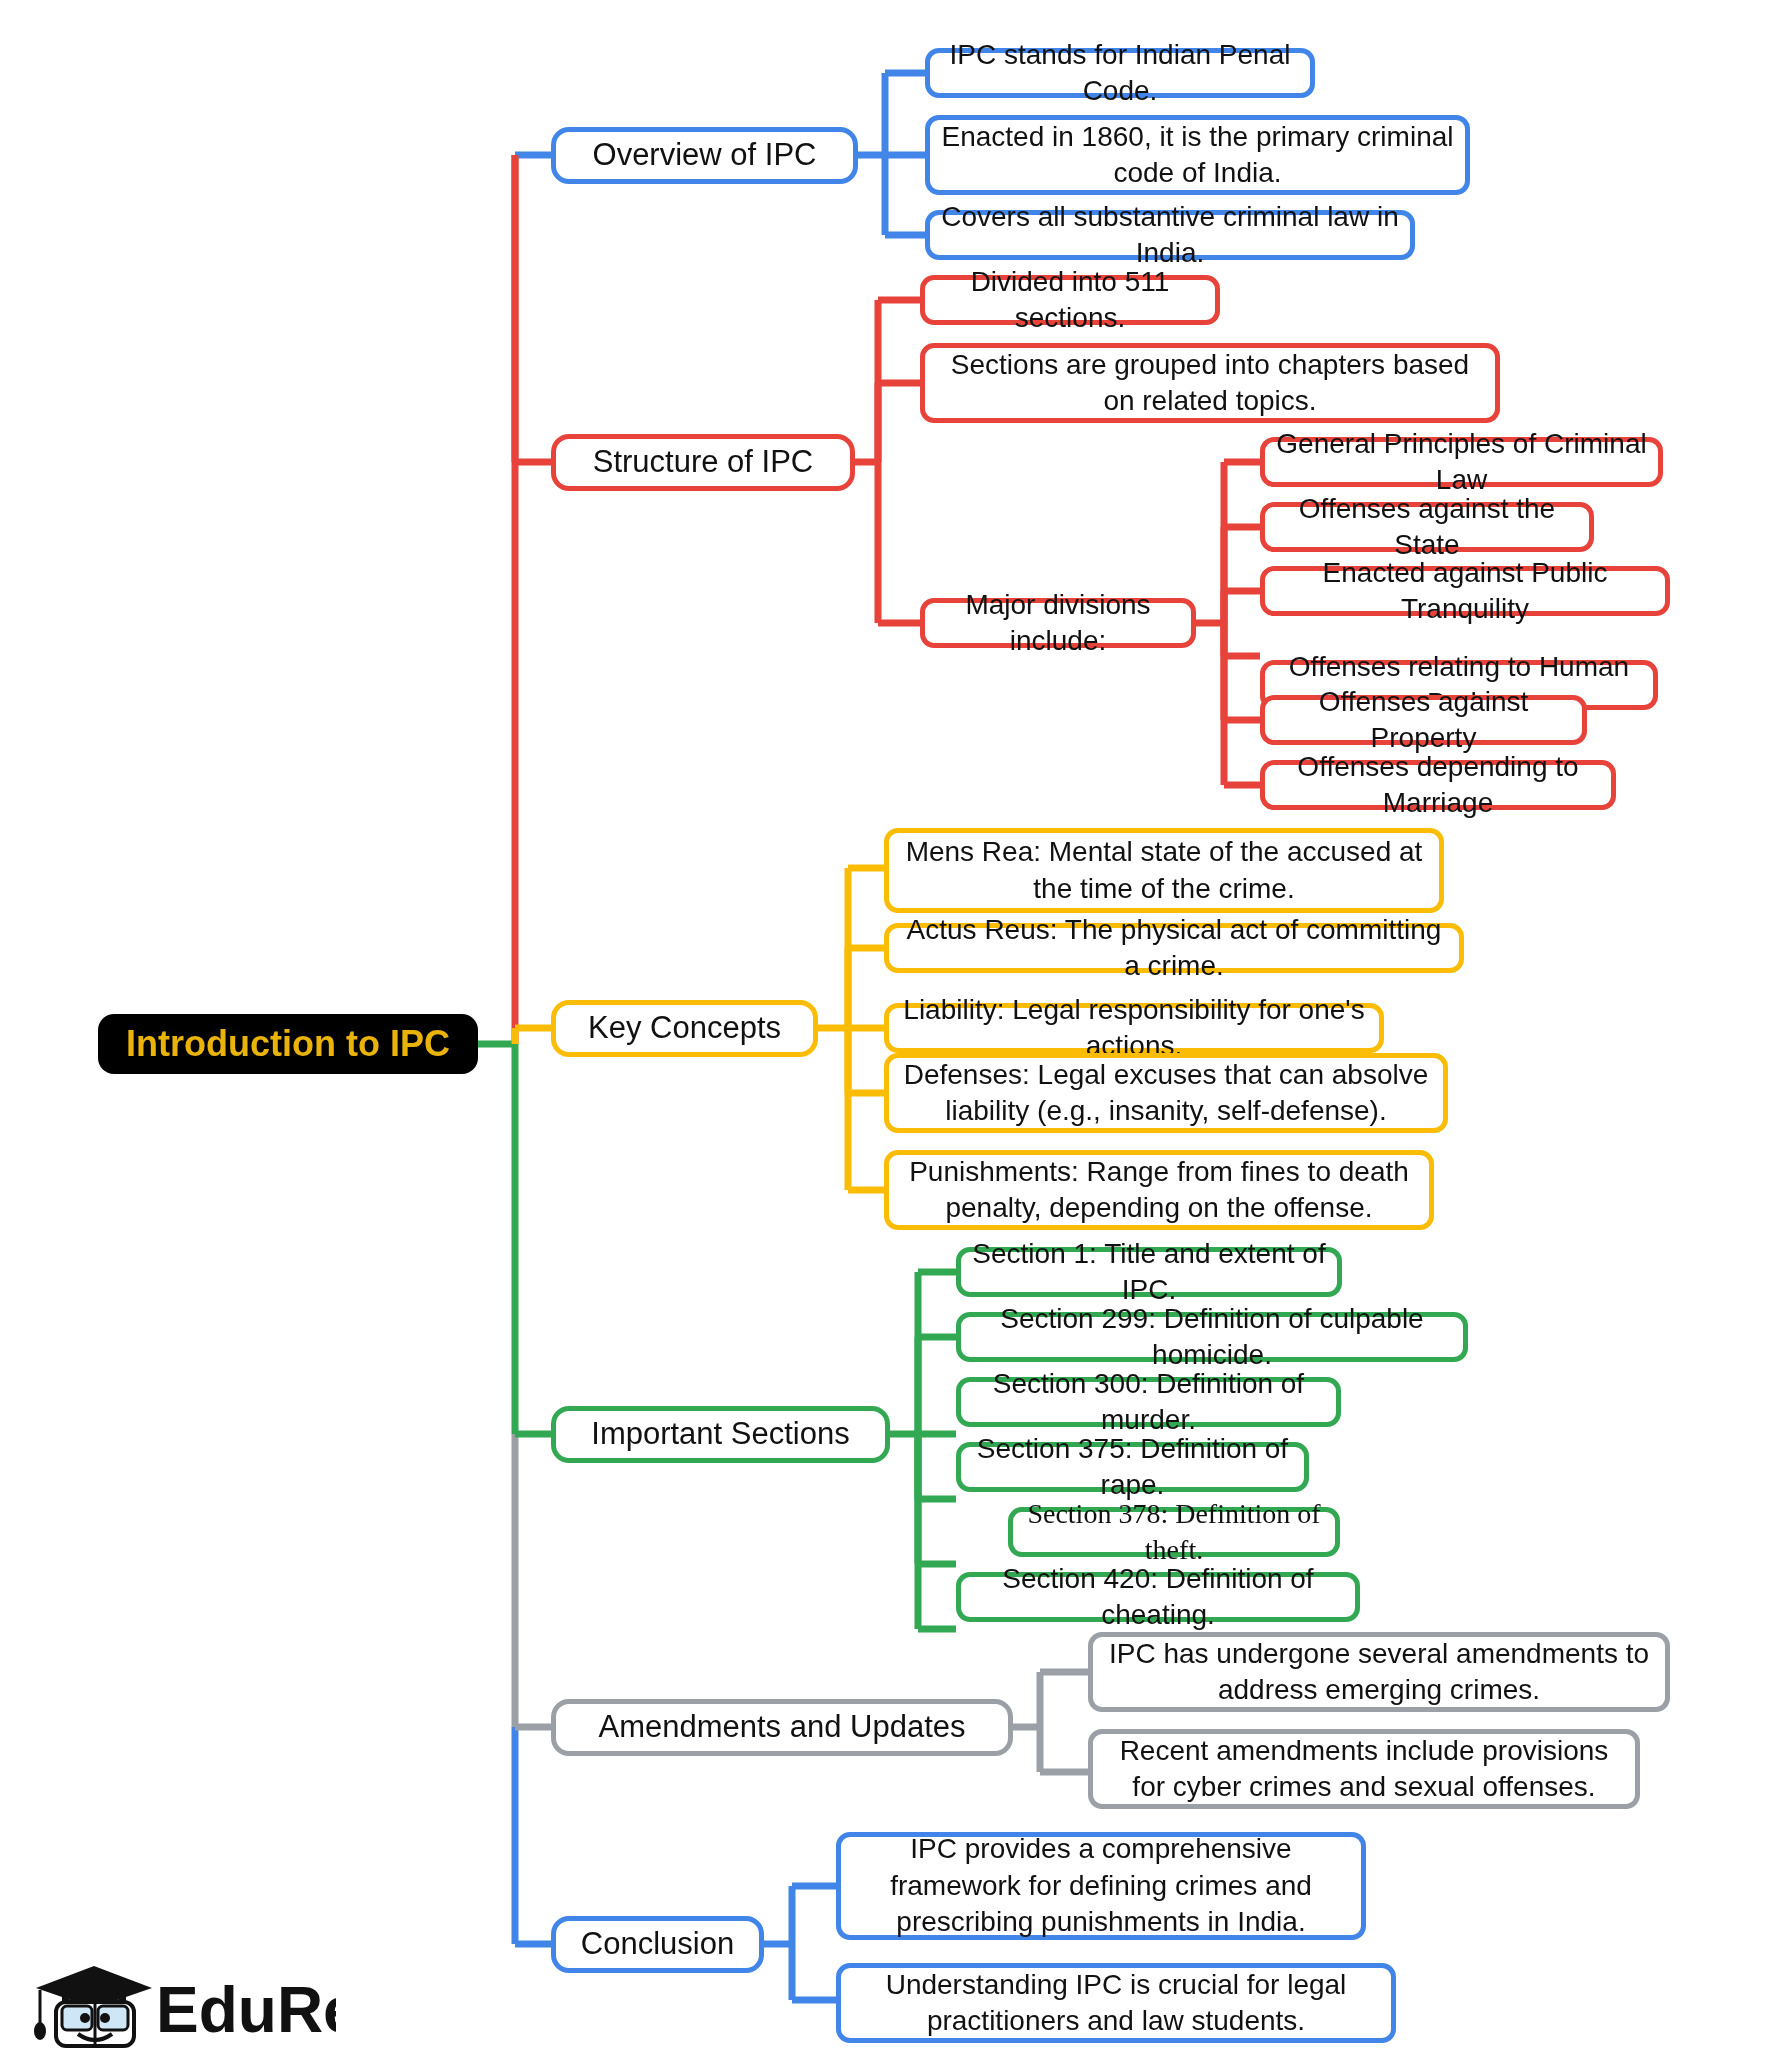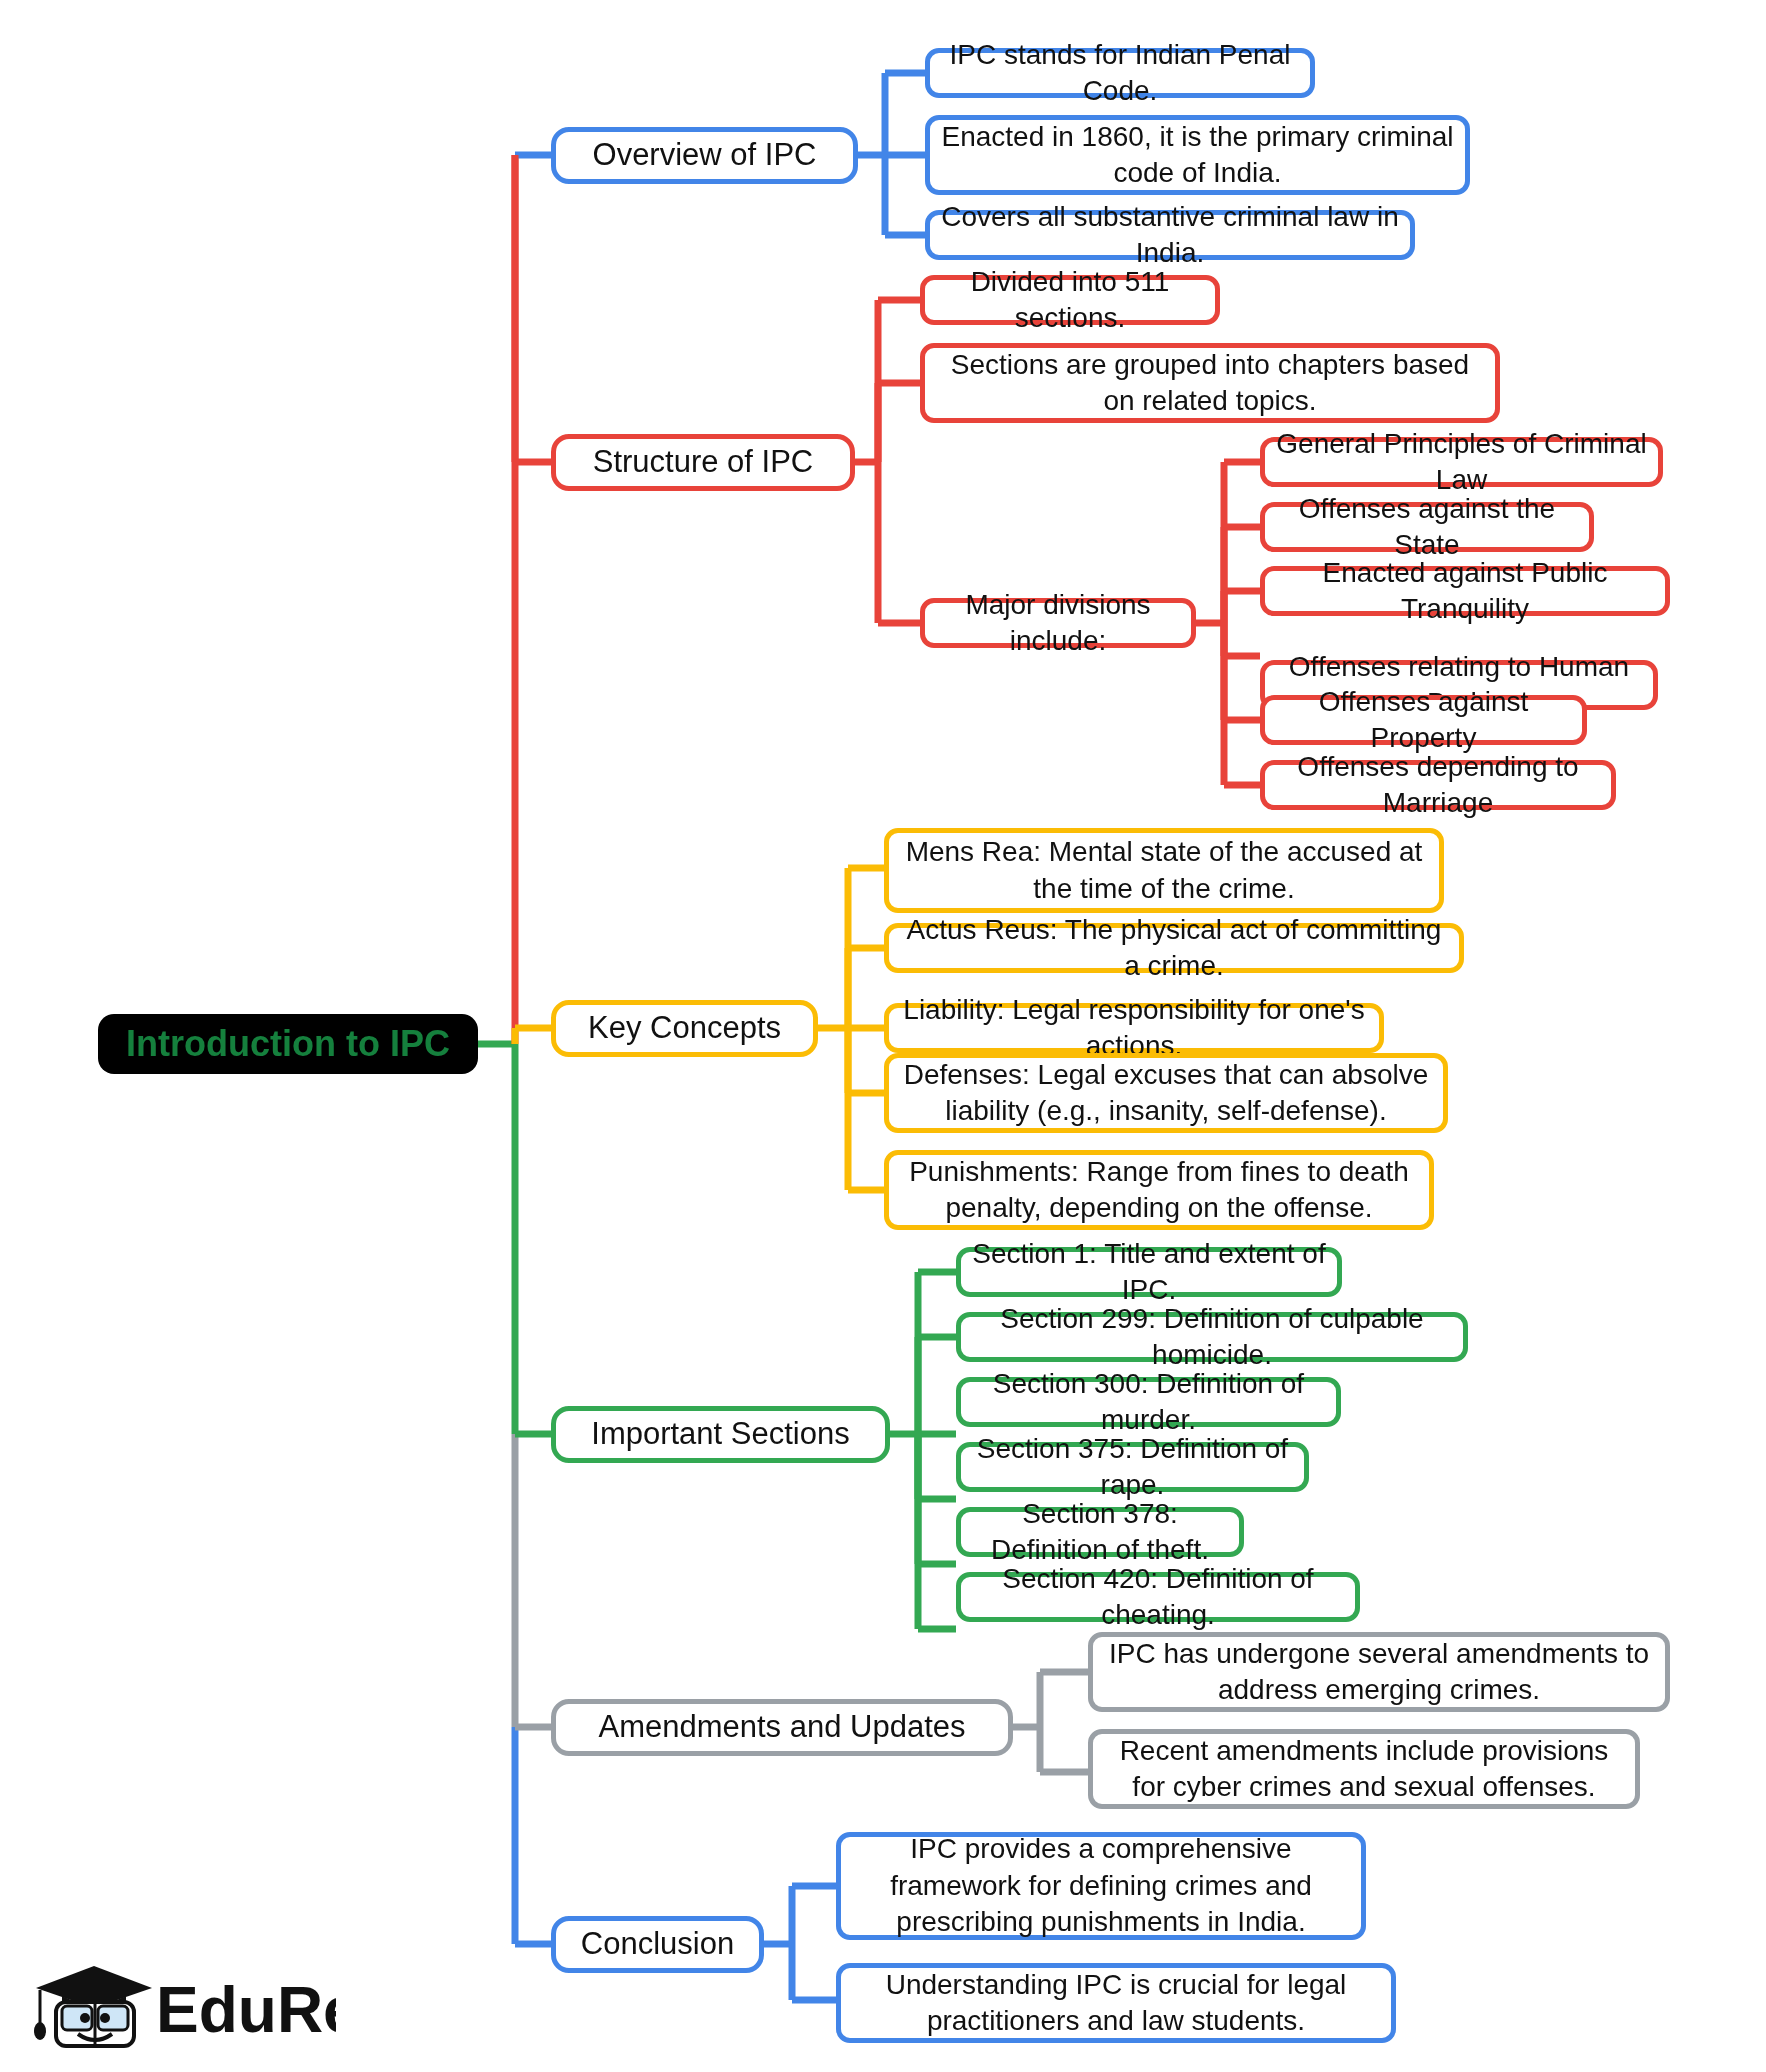--- a/index.html
+++ b/index.html
@@ -5,21 +5,21 @@
   html,body{margin:0;padding:0;background:#fff;}
   body{width:1766px;height:2072px;position:relative;overflow:hidden;
        font-family:"Liberation Sans","DejaVu Sans",sans-serif;}
   #canvas{position:absolute;inset:0;width:1766px;height:2072px;}
   #edges{position:absolute;left:0;top:0;width:1766px;height:2072px;}
 
   .node{position:absolute;box-sizing:border-box;display:flex;align-items:center;
         justify-content:center;text-align:center;background:#fff;border-style:solid;
         border-width:5px;border-radius:14px;color:#111;line-height:1.3;
         padding:4px 10px;}
-  .root{background:#000;color:#15803d;border:none;border-radius:16px;
+  .root{background:#000;color:#eab308;border:none;border-radius:16px;
         font-size:36px;font-weight:bold;padding:6px 18px;}
   .topic{font-size:31px;border-radius:18px;}
   .leaf{font-size:28px;}
 
   .c-blue{border-color:#4285E8;}
   .c-red{border-color:#E8433A;}
   .c-yellow{border-color:#FBBC05;}
   .c-green{border-color:#33A852;}
   .c-gray{border-color:#9AA0A6;}
 
@@ -197,21 +197,21 @@
   </div>
   <div class="node leaf c-green" style="left:956px;top:1312px;width:512px;height:50px;">
     <span>Section 299: Definition of culpable homicide.</span>
   </div>
   <div class="node leaf c-green" style="left:956px;top:1377px;width:385px;height:50px;">
     <span>Section 300: Definition of murder.</span>
   </div>
   <div class="node leaf c-green" style="left:956px;top:1442px;width:353px;height:50px;">
     <span>Section 375: Definition of rape.</span>
   </div>
-  <div class="node leaf c-green" style="left:956px;top:1507px;width:288px;height:50px;">
+  <div class="node leaf c-green" style="left:1008px;top:1507px;width:332px;height:50px;font-family:Liberation Serif, serif;">
     <span>Section 378: Definition of theft.</span>
   </div>
   <div class="node leaf c-green" style="left:956px;top:1572px;width:404px;height:50px;">
     <span>Section 420: Definition of cheating.</span>
   </div>
 
   <div class="node topic c-gray" style="left:551px;top:1699px;width:462px;height:57px;">
     <span>Amendments and Updates</span>
   </div>
   <div class="node leaf c-gray" style="left:1088px;top:1632px;width:582px;height:80px;">

